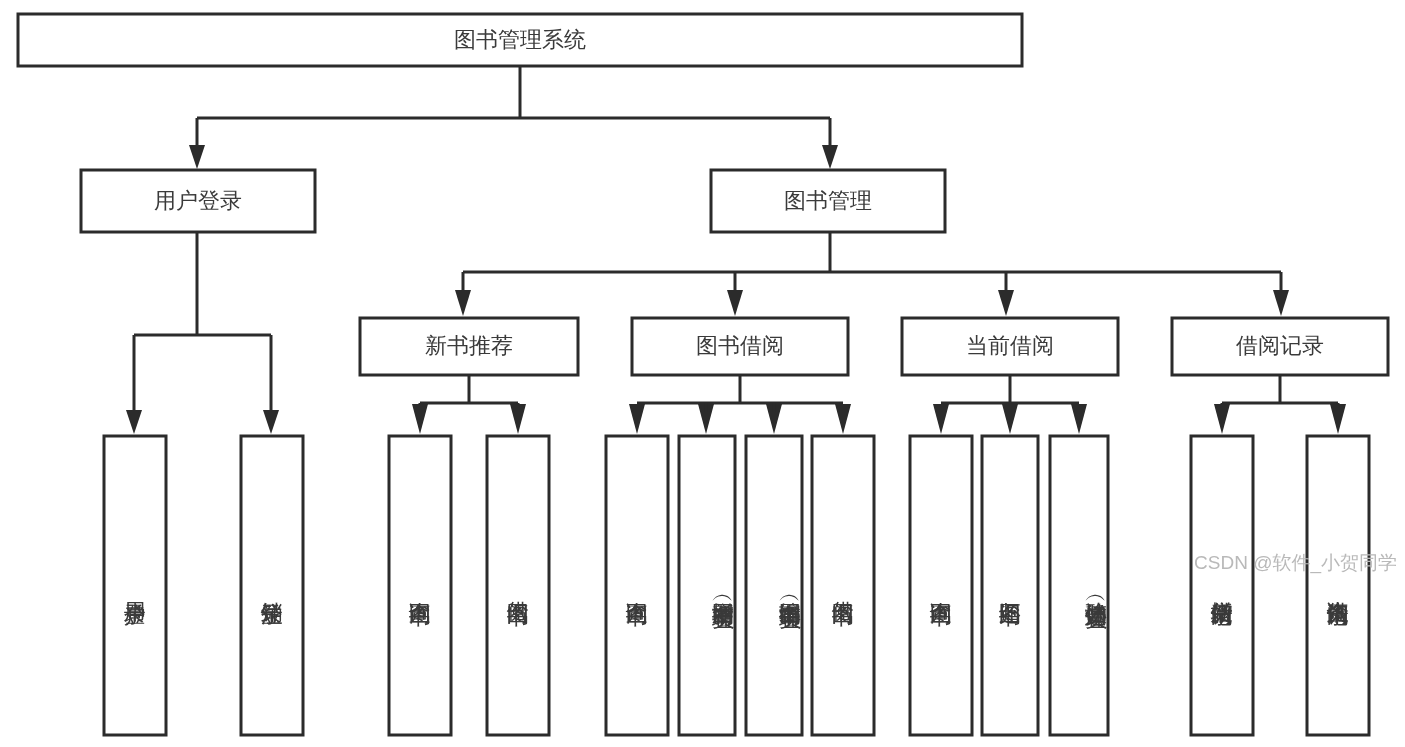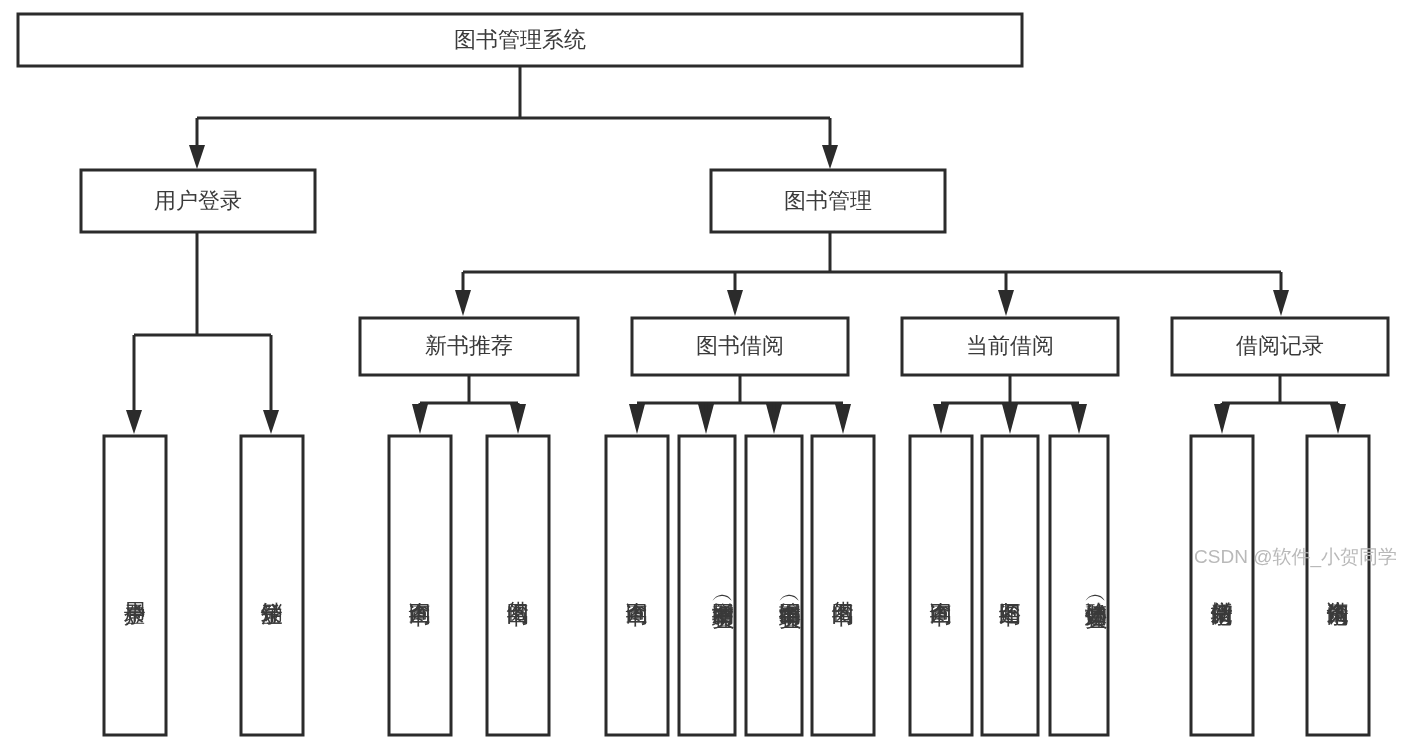--- a/index.html
+++ b/index.html
@@ -63,21 +63,21 @@
     line-height: 1.06;
     color: #3a3a3a;
     letter-spacing: 1px;
     white-space: nowrap;
     pointer-events: none;
     user-select: none;
   }
   .watermark {
     position: absolute;
     right: 8px;
-    bottom: 10px;
+    bottom: 4px;
     font-family: "Liberation Sans", "DejaVu Sans", sans-serif;
     font-size: 19px;
     color: #b9b9b9;
     white-space: nowrap;
     user-select: none;
     margin-left: 35px;
   }
 </style>
 </head>
 <body>

